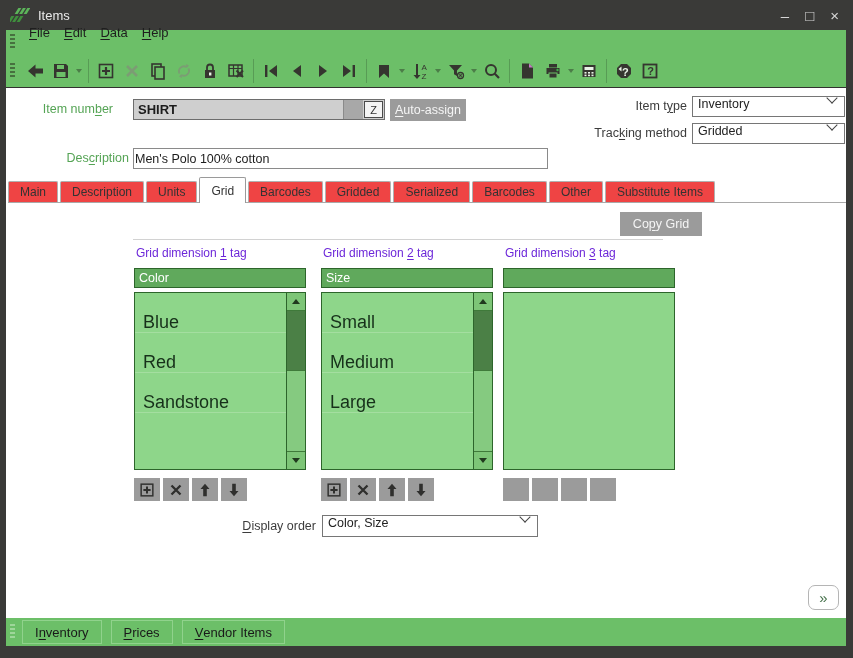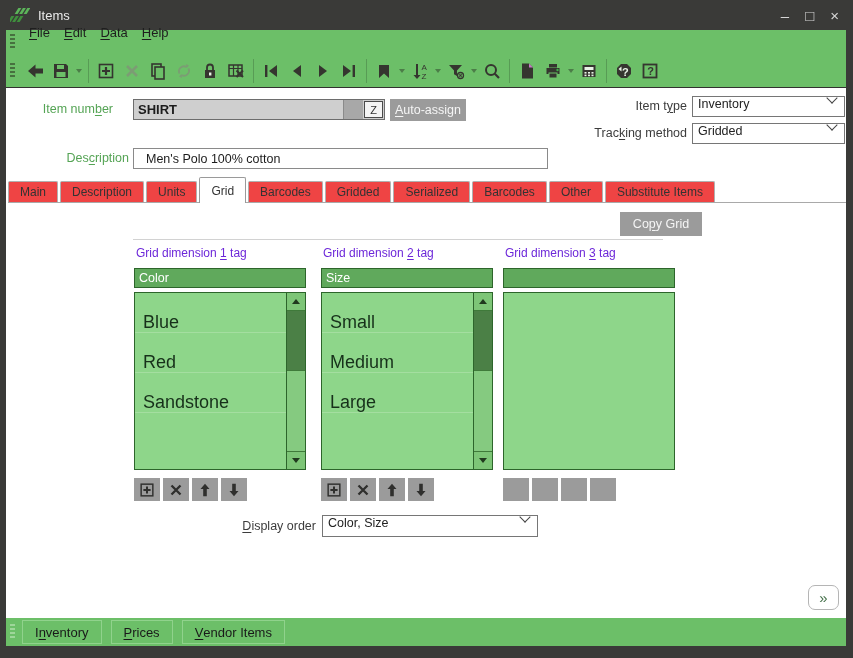--- a/index.html
+++ b/index.html
@@ -50,21 +50,21 @@
                  display:flex;align-items:center;justify-content:center;
                  font-size:11px;color:#333;}
   .graybtn{position:absolute;background:#9b9b9b;color:#f5f5f5;display:flex;align-items:center;
            justify-content:center;font-size:12.5px;cursor:default;}
   .combo{position:absolute;background:#fff;border:1px solid #767676;box-sizing:border-box;
          display:flex;color:#222;}
   .combo .cval{flex:1;padding:0 5px;white-space:nowrap;overflow:hidden;}
   .vchev{width:7px;height:7px;border-right:1.6px solid #444;border-bottom:1.6px solid #444;
          transform:rotate(45deg);margin:-3px 8px 0 0;flex:none;}
   .textinput{position:absolute;border:1px solid #8a8a8a;background:#fff;color:#1c1c1c;
-             font-size:12.5px;font-family:"Liberation Sans",sans-serif;padding:2px 12px;box-sizing:border-box;}
+             font-size:12.5px;font-family:"Liberation Sans",sans-serif;padding:2px 1px;box-sizing:border-box;}
 
   
   .tabstrip{position:absolute;left:2px;right:0;top:91px;height:24px;display:flex;align-items:flex-end;
             border-bottom:1px solid #a9a9a9;box-sizing:border-box;}
   .tab{height:21px;background:#ef4444;border:1px solid #b1b1b1;border-bottom:none;
        border-radius:2px 2px 0 0;margin-right:2px;padding:0 11px;display:flex;align-items:center;
        font-size:12px;color:#333;cursor:default;box-sizing:border-box;}
   .tab.active{height:26px;background:#fff;position:relative;z-index:2;margin-bottom:-1px;
               border-color:#9a9a9a;}
 

